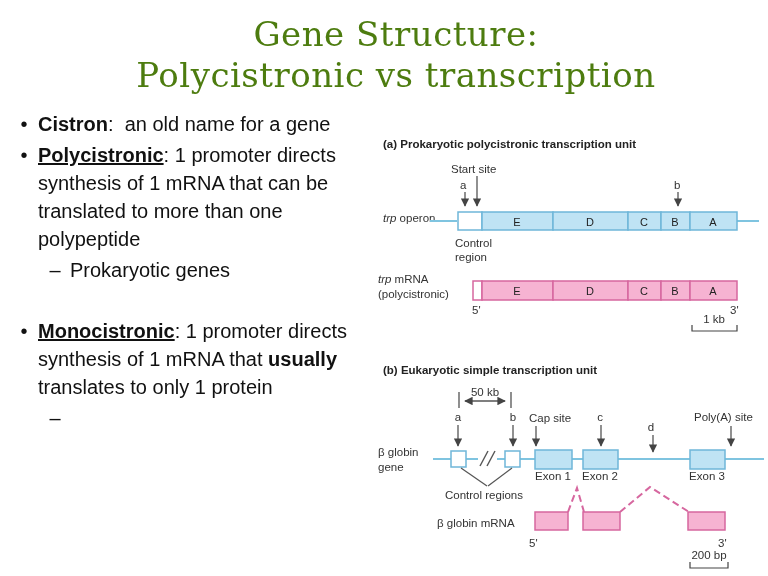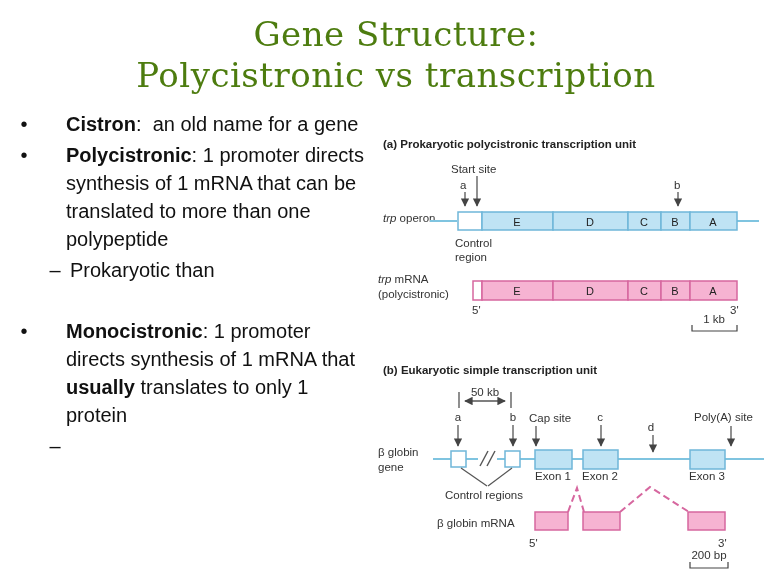--- a/index.html
+++ b/index.html
@@ -11,26 +11,26 @@
     position:absolute;top:14px;left:12px;width:768px;text-align:center;
     font-family:"DejaVu Serif",serif;color:#4d7c0f;font-size:34px;line-height:41px;
     letter-spacing:0.5px;
   }
   .bullets{
     position:absolute;left:10px;top:110px;width:362px;
     color:#111;font-size:20px;line-height:28px;
   }
   .bullet{display:flex;margin:0 0 3px 0;}
   .bullet .marker{flex:0 0 28px;text-align:center;}
-  .bullet .btext{flex:1;white-space:pre-wrap;margin-left:28px;}
+  .bullet .btext{flex:1;white-space:pre-wrap;}
   .subbullet{display:flex;margin:1px 0 0 30px;}
   .subbullet .marker{flex:0 0 30px;text-align:center;}
   .gap-top{margin-top:33px;}
   .term{font-weight:bold;}
-  .term-u{font-weight:bold;}
+  .term-u{font-weight:bold;text-decoration:underline;}
   .b{font-weight:bold;}
   svg text{font-family:"Liberation Sans",sans-serif;}
   .fl{font-size:11.5px;fill:#333;}
   .fh{font-size:11.5px;font-weight:bold;fill:#222;}
   .seg{font-size:11px;fill:#222;text-anchor:middle;}
   .mid{text-anchor:middle;}
   .arrow{stroke:#555;stroke-width:1.3;marker-end:url(#arrowhead);}
   .gline{stroke:#7fc4e0;stroke-width:2;}
   .tick{stroke:#444;stroke-width:1.2;}
   .bracket{stroke:#444;stroke-width:1.2;fill:none;}
@@ -50,21 +50,21 @@
     <span class="marker">•</span>
     <span class="btext"><span class="term">Cistron</span><span>:  an old name for a gene</span></span>
   </div>
 
   <div class="bullet">
     <span class="marker">•</span>
     <span class="btext"><span class="term-u">Polycistronic</span><span>: 1 promoter directs synthesis of 1 mRNA that can be translated to more than one polypeptide</span></span>
   </div>
   <div class="subbullet">
     <span class="marker">–</span>
-    <span class="btext">Prokaryotic than</span>
+    <span class="btext">Prokaryotic genes</span>
   </div>
 
   <div class="bullet gap-top">
     <span class="marker">•</span>
     <span class="btext"><span class="term-u">Monocistronic</span><span>: 1 promoter directs synthesis of 1 mRNA that </span><span class="b">usually</span><span> translates to only 1 protein</span></span>
   </div>
   <div class="subbullet">
     <span class="marker">–</span>
   </div>
 </div>

